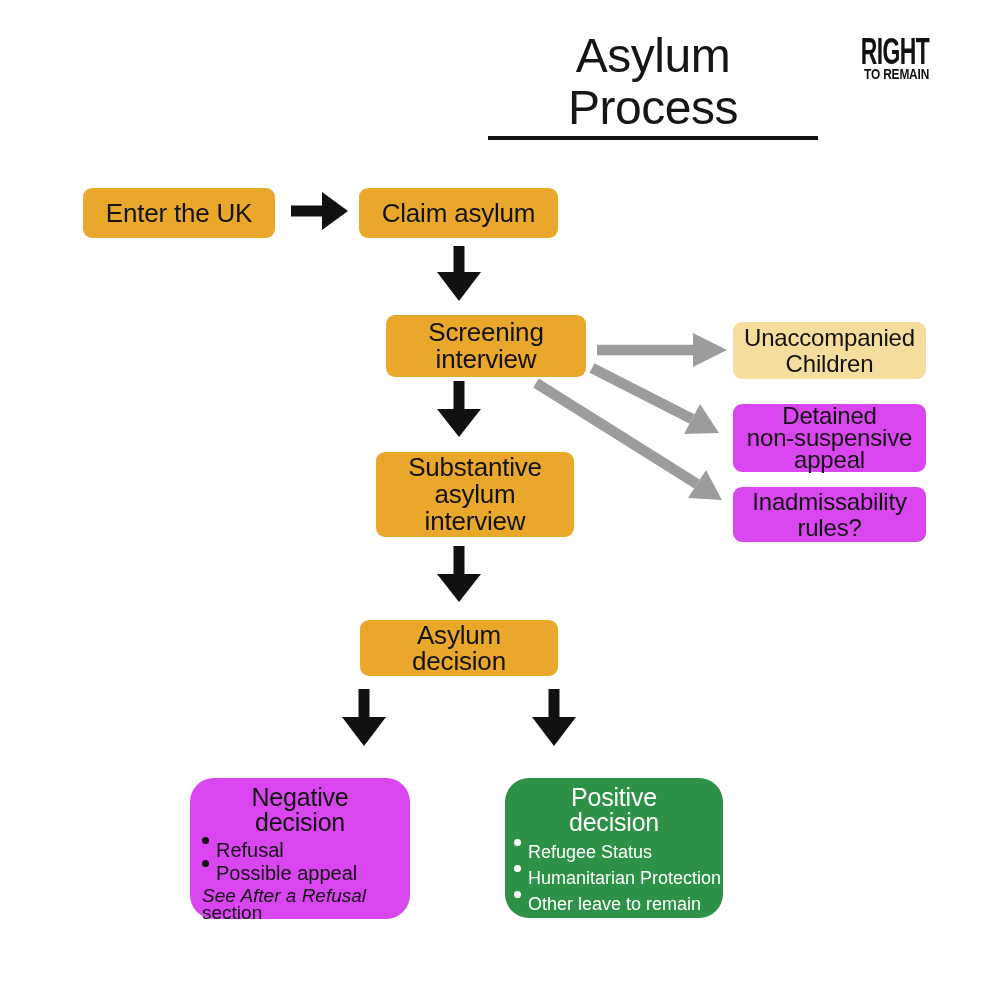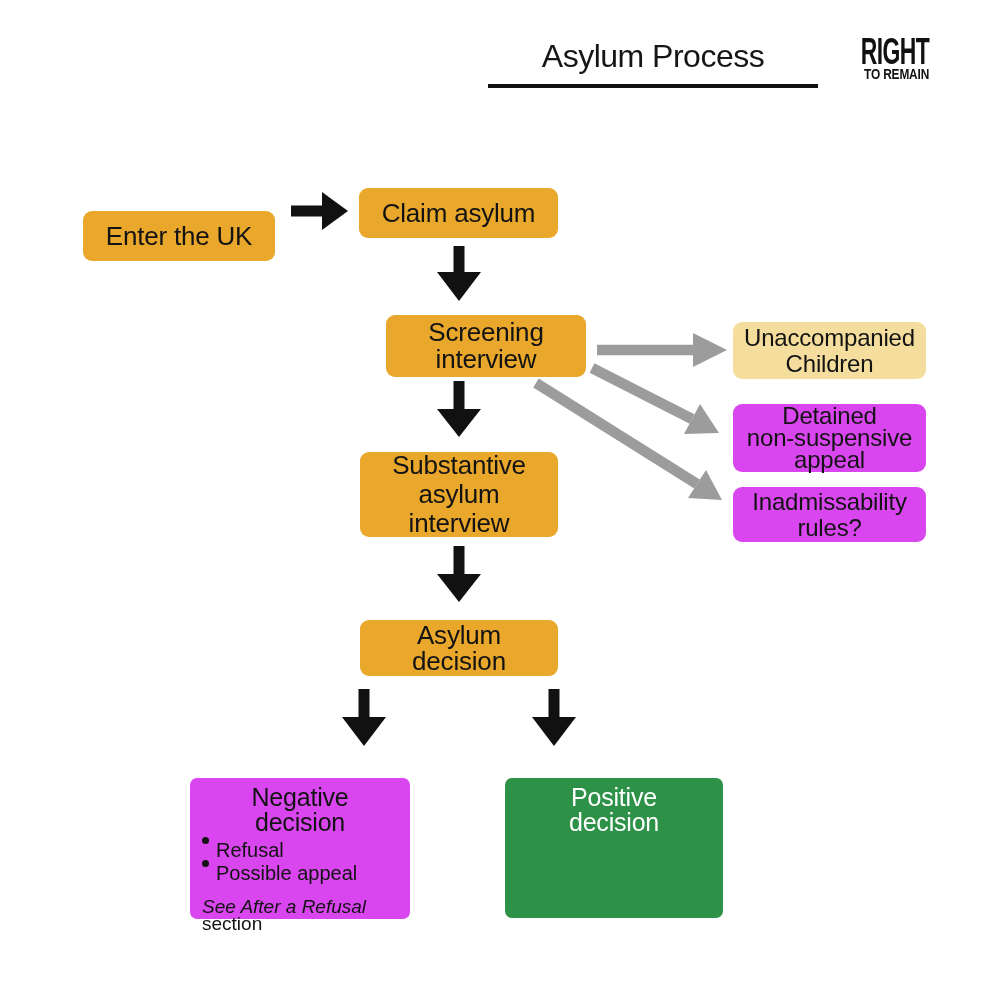--- a/index.html
+++ b/index.html
@@ -3,21 +3,21 @@
 <meta charset="utf-8">
 <style>
   html,body{margin:0;padding:0;background:#fff;}
   .canvas{
     position:relative;width:1000px;height:1000px;background:#ffffff;
     font-family:"Liberation Sans","DejaVu Sans",sans-serif;color:#131313;overflow:hidden;
   }
   
   .title{
     position:absolute;left:488px;top:30px;width:330px;text-align:center;
-    font-size:32px;line-height:52px;letter-spacing:-0.5px;color:#161616;
+    font-size:48px;line-height:52px;letter-spacing:-0.5px;color:#161616;
     padding-bottom:2px;border-bottom:4px solid #111;
   }
   .logo{position:absolute;right:71px;top:37px;text-align:right;color:#111;font-weight:bold;}
   .logo-l1{font-size:37px;line-height:29px;letter-spacing:-1px;transform:scaleX(0.62);transform-origin:100% 50%;}
   .logo-l2{font-size:14px;line-height:12px;letter-spacing:-0.2px;transform:scaleX(0.85);transform-origin:100% 50%;margin-top:2px;}
   
   svg.arrows{position:absolute;left:0;top:0;width:1000px;height:1000px;pointer-events:none;}
   
   .box{
     position:absolute;display:flex;flex-direction:column;align-items:center;justify-content:center;
@@ -26,32 +26,32 @@
   .gold{background:#E9A72B;}
   .cream{background:#F5DE9D;}
   .orange{background:#d946ef;}
   .green{background:#2E9148;color:#ffffff;}
   .f-main{font-size:26px;line-height:27px;letter-spacing:-0.2px;}
   .f-side{font-size:24px;line-height:26px;letter-spacing:-0.2px;justify-content:center;}
   .f-side-tight{font-size:24px;line-height:22px;letter-spacing:-0.2px;}
   .ln{display:block;}
   
   .bigbox{
-    position:absolute;border-radius:7px;display:flex;flex-direction:column;
+    position:absolute;border-radius:24px;display:flex;flex-direction:column;
     align-items:stretch;padding-top:7px;box-sizing:border-box;
   }
   .bigbox .btitle{text-align:center;font-size:25px;line-height:25px;letter-spacing:-0.2px;}
   .bullets{margin-top:6px;}
   .bullet-row{display:flex;align-items:flex-start;margin-bottom:4px;}
   .neg .bullet-row{padding-left:12px;font-size:20px;line-height:19px;}
   .pos .bullets{margin-top:8px;}
   .pos .bullet-row{padding-left:9px;font-size:18px;line-height:18px;margin-bottom:8px;}
   .dot{width:7px;height:7px;border-radius:50%;background:#131313;flex:0 0 7px;margin-right:7px;position:relative;top:-4px;}
   .pos .dot{background:#ffffff;}
-  .note{padding-left:12px;font-size:19px;line-height:17px;margin-top:15px;}
+  .note{padding-left:12px;font-size:19px;line-height:17px;margin-top:4px;}
   .note-l1{display:block;font-style:italic;}
   .note-l2{display:block;font-style:normal;}
 </style>
 </head>
 <body>
 
 <div class="canvas">
 
   <div class="title">Asylum Process</div>
   <div class="logo">
@@ -79,34 +79,34 @@
     <g fill="#9C9C9C" stroke="#9C9C9C">
       <line x1="597" y1="350" x2="695" y2="350" stroke-width="10.5"></line>
       <polygon points="693,333 693,367 727,350" stroke="none"></polygon>
       <line x1="592" y1="368" x2="692" y2="419" stroke-width="10.5"></line>
       <polygon points="684,434 700,404 719,433" stroke="none"></polygon>
       <line x1="536" y1="383" x2="697" y2="484" stroke-width="10.5"></line>
       <polygon points="688,498 706,470 722,500" stroke="none"></polygon>
     </g>
   </svg>
 
-  <div class="box gold f-main" style="left:83px;top:188px;width:192px;height:50px;margin-top:23px;">
+  <div class="box gold f-main" style="left:83px;top:188px;width:192px;height:50px;">
     <span class="ln">Enter the UK</span>
   </div>
 
   <div class="box gold f-main" style="left:359px;top:188px;width:199px;height:50px;">
     <span class="ln">Claim asylum</span>
   </div>
 
   <div class="box gold f-main" style="left:386px;top:315px;width:200px;height:62px;">
     <span class="ln">Screening</span>
     <span class="ln">interview</span>
   </div>
 
-  <div class="box gold f-main" style="left:360px;top:452px;width:198px;height:85px;justify-content:space-between;">
+  <div class="box gold f-main" style="left:376px;top:452px;width:198px;height:85px;">
     <span class="ln">Substantive</span>
     <span class="ln">asylum</span>
     <span class="ln">interview</span>
   </div>
 
   <div class="box gold f-main" style="left:360px;top:620px;width:198px;height:56px;line-height:26px;">
     <span class="ln">Asylum</span>
     <span class="ln">decision</span>
   </div>
 
@@ -145,15 +145,29 @@
         <span class="note-l2">section</span>
       </div>
     </div>
   </div>
 
   <div class="bigbox green pos" style="left:505px;top:778px;width:218px;height:140px;">
     <div class="btitle">
       <span class="ln">Positive</span>
       <span class="ln">decision</span>
     </div>
+    <div class="bullets">
+      <div class="bullet-row">
+        <span class="dot"></span>
+        <span>Refugee Status</span>
+      </div>
+      <div class="bullet-row">
+        <span class="dot"></span>
+        <span>Humanitarian Protection</span>
+      </div>
+      <div class="bullet-row">
+        <span class="dot"></span>
+        <span>Other leave to remain</span>
+      </div>
+    </div>
   </div>
 
 </div>
 
 </body></html>

